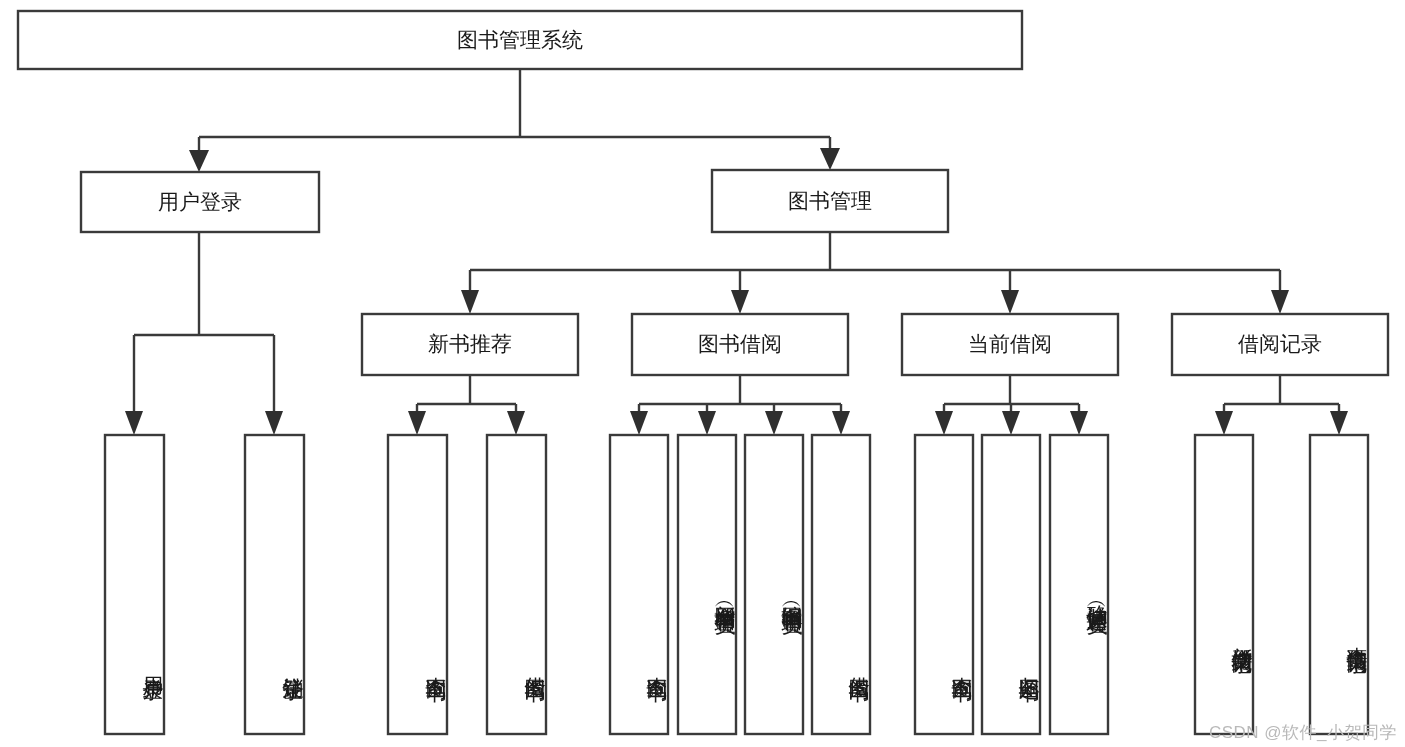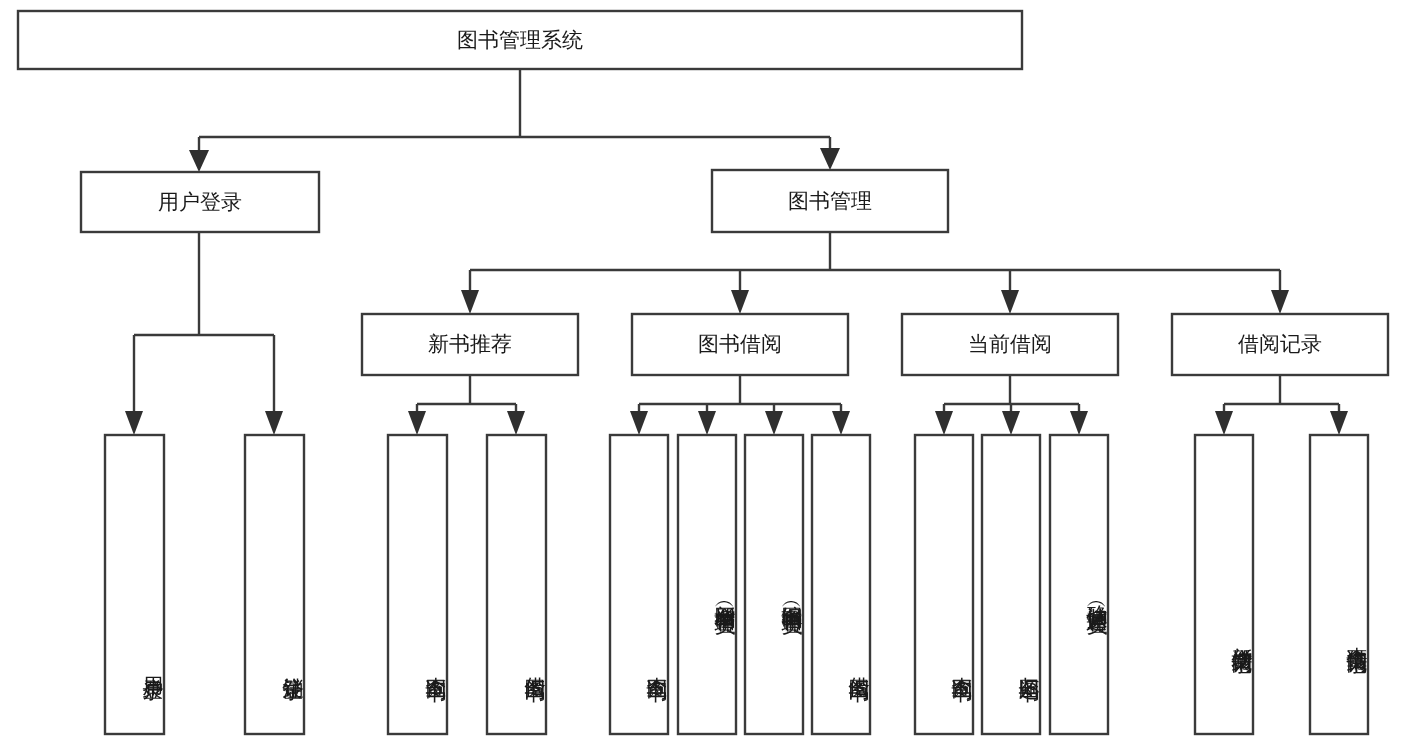--- a/index.html
+++ b/index.html
@@ -203,14 +203,15 @@
   <div class="node-label-v" style="left:915px; top:435px; width:58px; height:299px; padding-top:78px;">查询图书</div>
 
   <div class="node-label-v" style="left:982px; top:435px; width:58px; height:299px; padding-top:78px;">归还图书</div>
 
   <div class="node-label-v" style="left:1050px; top:435px; width:58px; height:299px; padding-top:10px;">确认归还（管理员）</div>
 
   <div class="node-label-v" style="left:1195px; top:435px; width:58px; height:299px; padding-top:50px;">新增借阅记录</div>
 
   <div class="node-label-v" style="left:1310px; top:435px; width:58px; height:299px; padding-top:50px;">查询借阅记录</div>
 
+  <div class="watermark">CSDN @软件_小贺同学</div>
 
 </div>
 
 </body></html>

